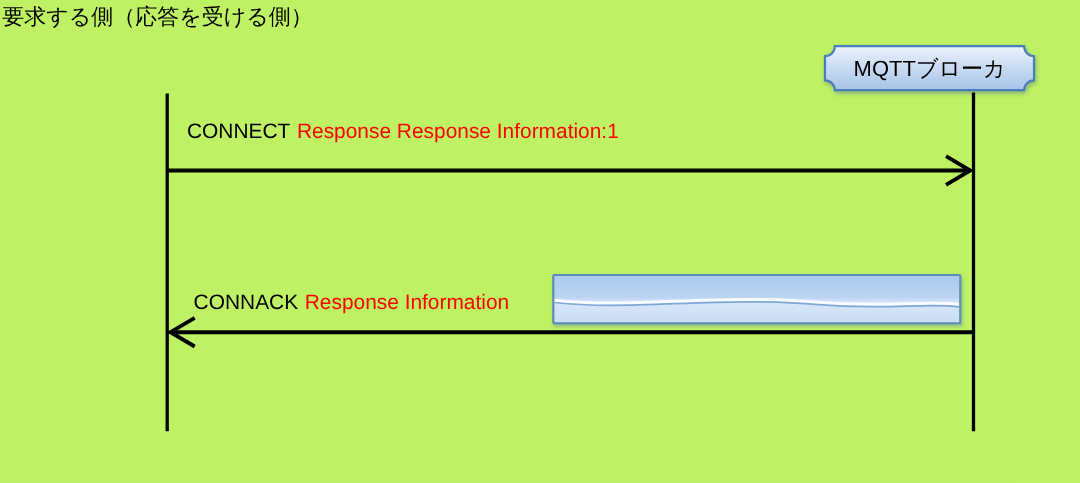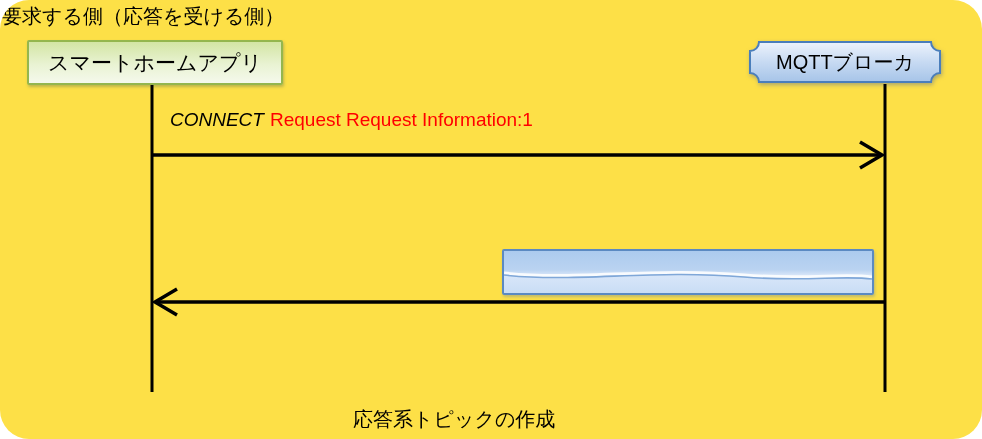--- a/index.html
+++ b/index.html
@@ -1,23 +1,22 @@
 <!DOCTYPE html>
 <html><head>
 <meta charset="utf-8">
 <style>
   html,body{margin:0;padding:0;background:#ffffff;}
   .canvas{
     position:relative;
     width:982px;height:439px;
-    background:#fde047;
+    background:#bef264;
     font-family:"Liberation Sans","DejaVu Sans",sans-serif;
     color:#000;
     overflow:hidden;
-    border-radius:29px;
   }
   .title{
     position:absolute;left:2px;top:3px;
     font-size:20px;line-height:26px;color:#000;
     white-space:nowrap;
   }
   .actor-left{
     position:absolute;left:27px;top:40px;width:256px;height:45px;
     box-sizing:border-box;
     border:2px solid #94b64e;border-radius:2px;
@@ -39,21 +38,21 @@
     font-size:20px;white-space:nowrap;
   }
   .overlay{
     position:absolute;left:0;top:0;width:982px;height:439px;
   }
   .msg{
     position:absolute;font-size:19px;line-height:26px;white-space:nowrap;
   }
   .msg-connect{left:170px;top:107px;}
   .msg-connack{left:176px;top:263px;}
-  .msg-name{color:#000;font-style:italic;}
+  .msg-name{color:#000;}
   .msg-detail{color:#ff0000;margin-left:6px;}
   .note{
     position:absolute;left:502px;top:249px;width:372px;height:46px;
     box-sizing:border-box;
     border:2px solid #5b8ac2;border-radius:2px;
     background:linear-gradient(180deg,#accbee 0%,#bad3f1 45%,#d8e6f9 58%,#c9ddf5 100%);
     box-shadow:1px 2px 3px rgba(100,130,170,0.4);
     display:flex;align-items:center;justify-content:center;
     font-size:21px;white-space:nowrap;
     overflow:hidden;
@@ -65,23 +64,20 @@
     font-size:20px;line-height:26px;white-space:nowrap;
   }
 </style>
 </head>
 <body>
 
 <div class="canvas">
 
   <div class="title">要求する側（応答を受ける側）</div>
 
-  <div class="actor-left">
-    <span>スマートホームアプリ</span>
-  </div>
 
   <div class="actor-right-wrap">
     <svg width="194" height="44" viewBox="0 0 194 44">
       <defs>
         <linearGradient id="plaqueGrad" x1="0" y1="0" x2="0" y2="1">
           <stop offset="0" stop-color="#edf3fc"></stop>
           <stop offset="0.5" stop-color="#c7daf2"></stop>
           <stop offset="1" stop-color="#a6c4e8"></stop>
         </linearGradient>
       </defs>
@@ -97,26 +93,28 @@
       <line x1="153" y1="155" x2="881" y2="155" stroke="#000" stroke-width="3.5"></line>
       <polyline points="860,142 882,155 860,168" fill="none" stroke="#000" stroke-width="3.5"></polyline>
     </g>
     <g>
       <line x1="884" y1="302" x2="156" y2="302" stroke="#000" stroke-width="3.5"></line>
       <polyline points="177,289 155,302 177,315" fill="none" stroke="#000" stroke-width="3.5"></polyline>
     </g>
   </svg>
 
   <div class="msg msg-connect">
-    <span class="msg-name">CONNECT</span><span class="msg-detail">Request Request Information:1</span>
+    <span class="msg-name">CONNECT</span><span class="msg-detail">Response Response Information:1</span>
   </div>
 
+  <div class="msg msg-connack">
+    <span class="msg-name">CONNACK</span><span class="msg-detail">Response Information</span>
+  </div>
 
   <div class="note">
     <svg class="note-wave" viewBox="0 0 368 42" preserveAspectRatio="none">
       <path d="M0,22 C70,30 150,16 240,24 C300,29 340,22 368,26" fill="none" stroke="#ffffff" stroke-width="3" opacity="0.85"></path>
       <path d="M0,24 C70,32 150,18 240,26 C300,31 340,24 368,28" fill="none" stroke="#7fa7d8" stroke-width="1.6"></path>
     </svg>
   </div>
 
-  <div class="caption">応答系トピックの作成</div>
 
 </div>
 
 </body></html>

